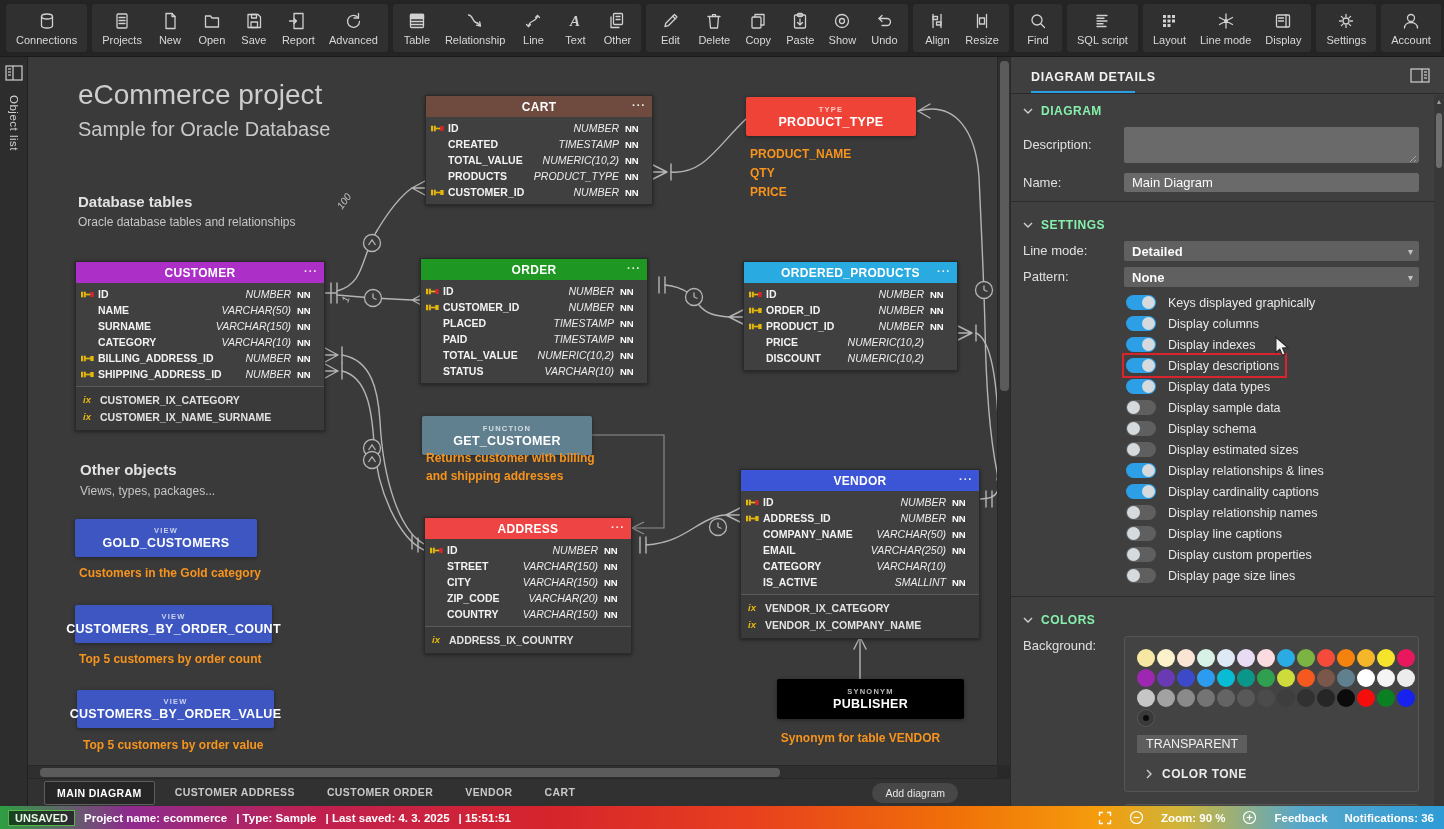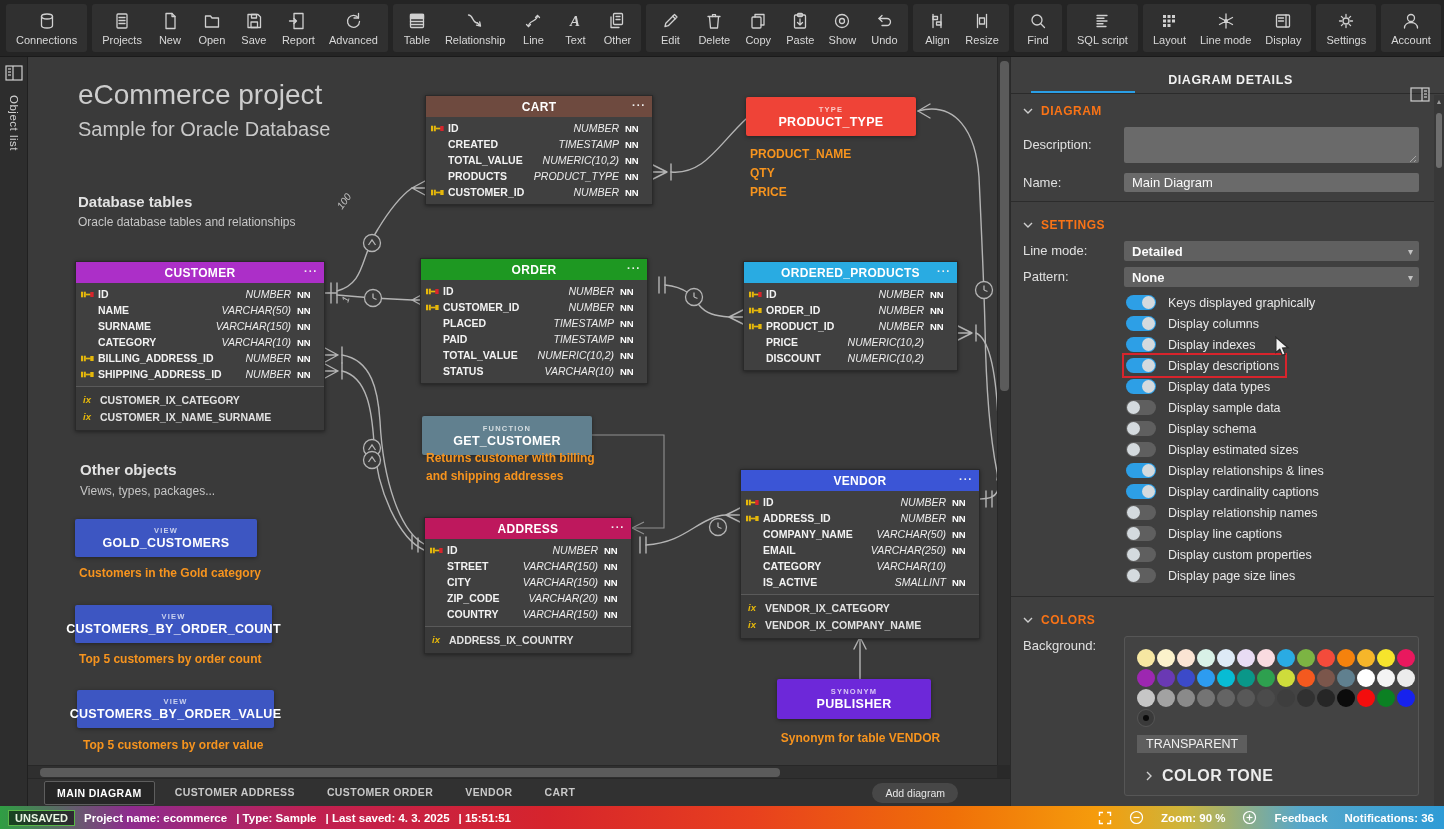--- a/index.html
+++ b/index.html
@@ -69,26 +69,26 @@
   
   .tabs-row { height:28px; background:#313131; display:flex; align-items:center; padding-left:16px; position:relative; border-top:1px solid #272727; }
   .tab { padding:0 12px; height:24px; line-height:23px; font-size:10.5px; font-weight:bold;
          letter-spacing:.4px; color:#c9c9c9; cursor:pointer; white-space:nowrap; margin-right:8px; }
   .tab.active { background:#262626; border:1px solid #5e5e5e; color:#fff; border-radius:2px; }
   .add-diagram { position:absolute; right:52px; top:4px; height:20px; line-height:20px; padding:0 13px;
                  background:#474747; color:#e6e6e6; font-size:10.5px; border-radius:10px; cursor:pointer; }
 
   
   .details { width:434px; background:#3f3f3f; position:relative; overflow:hidden; border-left:1px solid #2a2a2a; }
-  .dp-header { height:37px; display:flex; align-items:center; padding:16px 14px 0 20px; border-bottom:1px solid #2b2b2b; position:relative;flex-direction:column; }
+  .dp-header { height:37px; display:flex; align-items:center; padding:4px 14px 0 20px; border-bottom:1px solid #2b2b2b; position:relative; }
   .dp-title { font-size:12.5px; font-weight:bold; color:#f2f2f2; letter-spacing:.6px; }
   .dp-underline { position:absolute; left:20px; bottom:0; width:104px; height:2px; }
   .dp-panel-icon { margin-left:auto; cursor:pointer; }
   .dp-section { display:flex; align-items:center; gap:8px; padding:10px 20px 6px 12px; }
-  .dp-section .sec-label { font-size:12px; font-weight:bold; color:#f97316; letter-spacing:.5px; }
+  .dp-section .sec-label { font-size:12px; font-weight:bold; color:#86efac; letter-spacing:.5px; }
   .dp-row { display:flex; align-items:flex-start; padding:3px 14px 3px 12px; }
   .dp-row .flabel { width:101px; font-size:13px; color:#e0e0e0; padding-top:2px; flex:none; }
   .dp-input { width:295px; height:19px; background:#6a6a6a; border:none; border-radius:2px;
               color:#fafafa; font-size:13px; padding:0 8px; font-family:"Liberation Sans",sans-serif; }
   .desc-wrap { position:relative; width:295px; }
   .dp-textarea { width:295px; height:36px; background:#6a6a6a; border:none; border-radius:2px; resize:none;
                  color:#fafafa; font-size:13px; padding:2px 8px; font-family:"Liberation Sans",sans-serif; }
   .desc-wrap::after { content:""; position:absolute; right:3px; bottom:5px; width:9px; height:9px;
         background:repeating-linear-gradient(135deg, transparent 0 2px, #a5a5a5 2px 3px); clip-path:polygon(100% 0, 100% 100%, 0 100%); }
   .dropdown { width:295px; height:20px; background:#606060; border-radius:2px; display:flex; align-items:center;
@@ -108,21 +108,21 @@
   .tlabel { margin-left:12px; font-size:12.5px; color:#e8e8e8; white-space:nowrap; }
 
   .palette-panel { width:295px; background:#434343; border:1px solid #565656; border-radius:3px; padding:12px 12px 10px; }
   .swatch-row { display:flex; gap:2px; margin-bottom:2px; }
   .swatch { width:18px; height:18px; border-radius:50%; flex:none; cursor:pointer; }
   .swatch.custom { background:#3a3a3a; display:flex; align-items:center; justify-content:center; border:1px solid #555; }
   .swatch.custom .dot { width:6px; height:6px; border-radius:50%; }
   .transparent-btn { display:inline-block; margin-top:6px; background:#5e5e5e; color:#f0f0f0;
                      font-size:12.5px; padding:2px 9px; cursor:pointer; }
   .color-tone { display:flex; align-items:center; gap:9px; margin-top:14px; padding-left:8px; cursor:pointer; }
-  .color-tone span { font-size:16px; font-weight:bold; color:#ececec; letter-spacing:.5px; }
+  .color-tone span { font-size:12px; font-weight:bold; color:#ececec; letter-spacing:.5px; }
 
   .dp-scroll { position:absolute; right:0; top:38px; bottom:0; width:10px; background:#383838; }
   .dp-scroll .arrow { position:absolute; top:3px; left:1px; width:8px; height:8px; color:#9a9a9a; font-size:7px; line-height:8px; text-align:center; }
   .dp-scroll .thumb { position:absolute; top:18px; left:2px; width:6px; height:55px; background:#6e6e6e; border-radius:3px; }
 
   
   .statusbar { height:23px; display:flex; align-items:center; padding:0 10px 0 8px; gap:9px;
      font-size:11.5px; font-weight:bold; color:#fff;
      background:linear-gradient(90deg,#2f9e43 0%,#8e2b8e 9%,#c02050 22%,#d6242c 38%,#e8401e 52%,#f07008 66%,#f59c0c 76%,#cdb53c 82%,#57a7c9 90%,#2e9bd6 100%); }
   .unsaved { background:rgba(0,0,0,.55); border:1px solid #58b847; color:#e9f6e3; padding:1px 6px; font-size:11px; }
@@ -783,21 +783,21 @@
               </div>
               <div class="ent-row">
                 <span class="ent-key"></span>
                 <span class="ent-name">DISCOUNT</span>
                 <span class="ent-type">NUMERIC(10,2)</span>
                 <span class="ent-nn"></span>
               </div>
             </div>
           </div>
         <div class="ent" style="left:396px;top:460px;width:208px;">
-            <div class="ent-header" style="background: #be185d; text-align: center;">
+            <div class="ent-header" style="background: #ef4444; text-align: center;">
               <span class="ent-title">ADDRESS</span>
               <span class="ent-dots">···</span>
             </div>
             <div class="ent-body">
               <div class="ent-row">
                 <span class="ent-key">
                   <svg width="13" height="9" viewBox="0 0 14 9">
                     <g fill="#e6b80b">
                       <rect x="0" y="1.5" width="2.2" height="6"></rect>
                       <rect x="3" y="1.5" width="2.2" height="6"></rect>
@@ -922,21 +922,21 @@
         <div class="pt-items" style="left:722px;top:88px;">
             <div>PRODUCT_NAME</div>
             <div>QTY</div>
             <div>PRICE</div>
           </div>
         <div class="bbox" style="left: 394px; top: 359px; width: 170px; height: 39px; background: rgb(97, 128, 143);">
             <span class="bkind">FUNCTION</span>
             <span class="btitle">GET_CUSTOMER</span>
           </div>
         <div class="orange-cap" style="left:398px;top:392px;width:190px;">Returns customer with billing and shipping addresses</div>
-        <div class="bbox" style="left: 749px; top: 622px; width: 154px; height: 40px; background: #6d28d9;">
+        <div class="bbox" style="left: 749px; top: 622px; width: 187px; height: 40px; background: #000000;">
             <span class="bkind">SYNONYM</span>
             <span class="btitle">PUBLISHER</span>
           </div>
         <div class="orange-cap" style="left:749px;top:672px;width:167px;text-align:center;">Synonym for table VENDOR</div>
 
         <div class="bbox" style="left: 47px; top: 462px; width: 182px; height: 38px; background: rgb(61, 86, 194);">
             <span class="bkind">VIEW</span>
             <span class="btitle">GOLD_CUSTOMERS</span>
           </div>
         <div class="orange-cap" style="left:51px;top:507px;">Customers in the Gold category</div>

